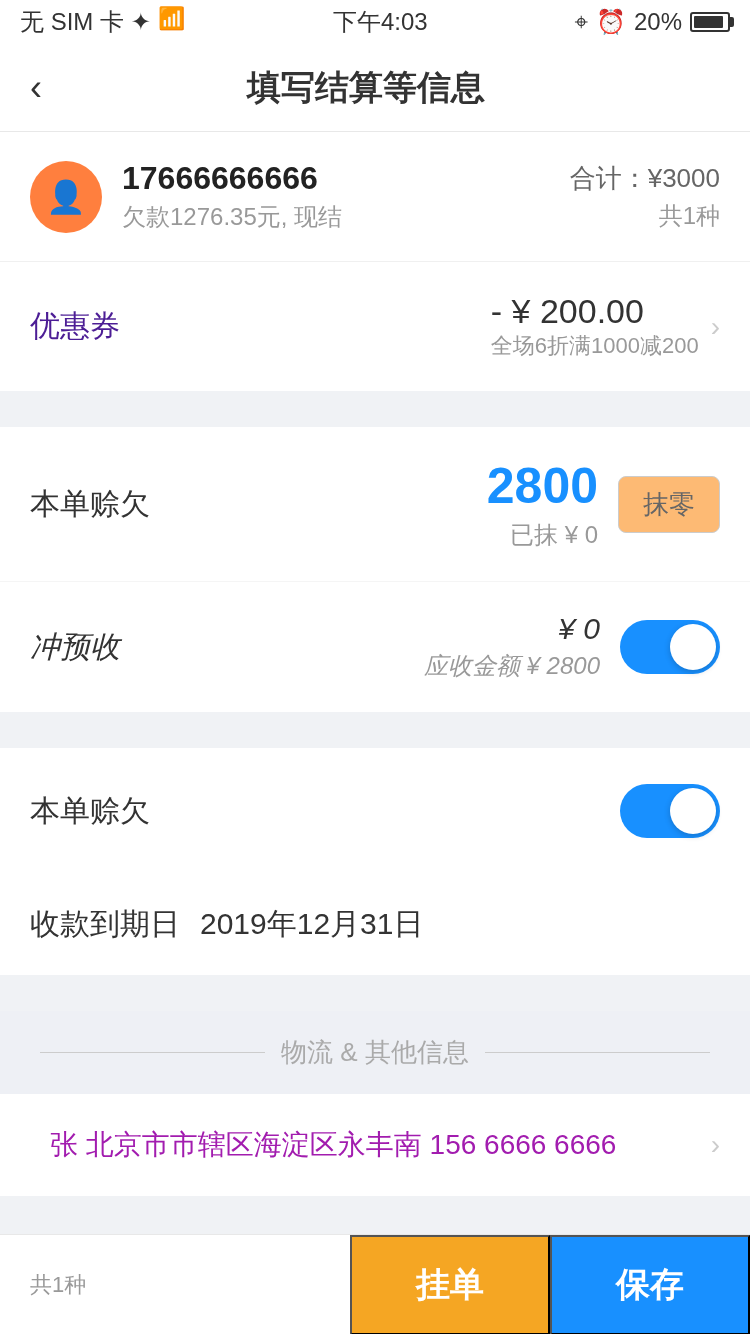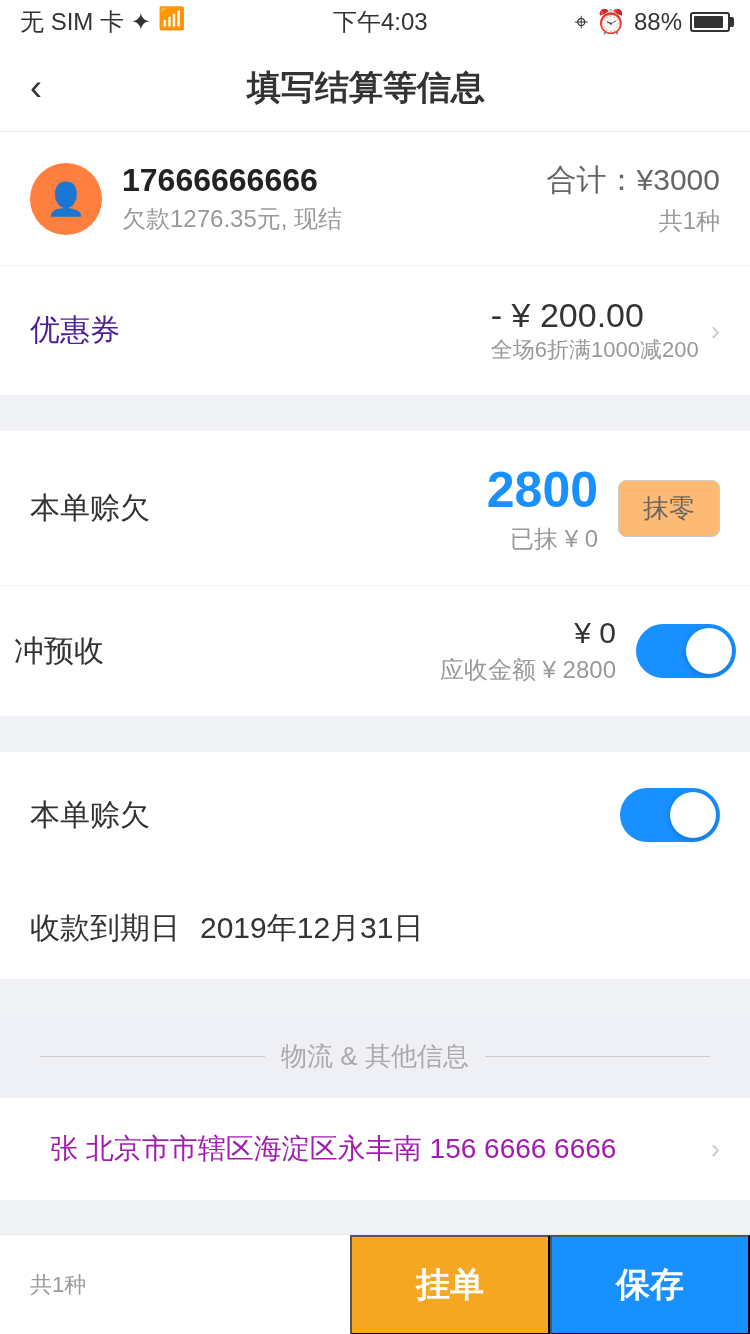--- a/index.html
+++ b/index.html
@@ -79,21 +79,21 @@
     .user-left { display: flex; align-items: center; gap: 20px; }
     .avatar {
       width: 72px; height: 72px; border-radius: 50%;
       background: #ff7f3e;
       display: flex; align-items: center; justify-content: center;
       font-size: 32px; color: #fff;
     }
     .user-name { font-size: 32px; font-weight: 600; color: #222; }
     .user-sub { font-size: 24px; color: #999; margin-top: 4px; }
     .user-right { text-align: right; }
-    .total-label { font-size: 30px; color: #666; text-align: right; }
+    .total-label { font-size: 26px; color: #666; text-align: right; }
     .total-count { font-size: 24px; color: #999; margin-top: 4px; }
 
     
     .coupon-row {
       display: flex;
       align-items: center;
       justify-content: space-between;
       padding: 30px 30px;
       background: #fff;
     }
@@ -143,22 +143,23 @@
     }
     .toggle-knob {
       width: 46px; height: 46px;
       background: #fff;
       border-radius: 50%;
       margin-left: auto;
       box-shadow: 0 2px 6px rgba(0,0,0,0.2);
     }
 
     .chongyu-row {
-      padding: 30px 14px;
-      background: #fff;
+      padding: 30px 30px;
+      background: #fff;
+      font-style: italic;
     }
     .chongyu-top {
       display: flex;
       align-items: center;
       justify-content: space-between;
     }
     .chongyu-amounts { text-align: right; }
     .yz-amount { font-size: 30px; color: #333; }
     .yz-sub { font-size: 24px; color: #999; margin-top: 4px; }
 
@@ -247,21 +248,21 @@
 
 <div class="status-bar">
   <div class="status-left">
     <span>无 SIM 卡 ✦</span>
     <span class="wifi-icon">📶</span>
   </div>
   <span>下午4:03</span>
   <div class="status-right">
     <span>⌖</span>
     <span>⏰</span>
-    <span>88%</span>
+    <span>20%</span>
     <div class="battery">
       <div class="battery-fill"></div>
     </div>
   </div>
 </div>
 
 <div class="nav-bar">
   <span class="nav-back">‹</span>
   <span class="nav-title">填写结算等信息</span>
 </div>

